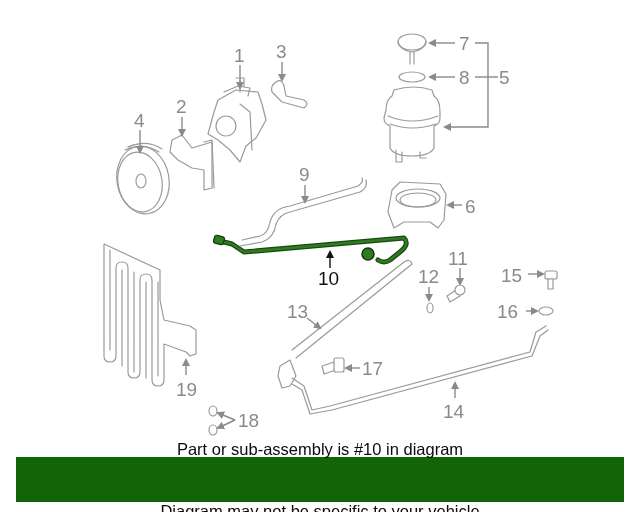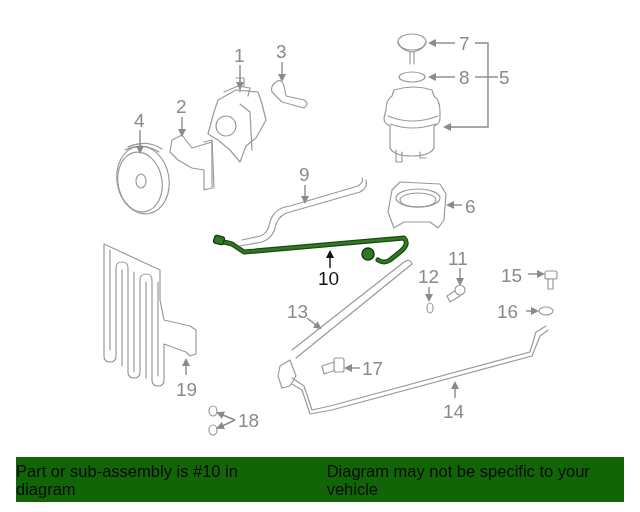--- a/index.html
+++ b/index.html
@@ -3,21 +3,21 @@
 <meta charset="utf-8">
 <style>
   html, body { margin:0; padding:0; background:#ffffff; }
   body { width:640px; height:512px; position:relative; overflow:hidden; font-family:"Liberation Sans", sans-serif; }
   #diagram { position:absolute; left:0; top:0; width:640px; height:512px; }
   .lbl { font-family:"Liberation Sans", sans-serif; font-size:19px; fill:#8a8a8a; }
   .lbl-hl { font-family:"Liberation Sans", sans-serif; font-size:19px; fill:#111111; }
   .part { fill:none; stroke:#9a9a9a; stroke-width:1.2; stroke-linejoin:round; stroke-linecap:round; }
   .part-fill { fill:#ffffff; stroke:#9a9a9a; stroke-width:1.2; stroke-linejoin:round; }
   .arrow { stroke:#8a8a8a; stroke-width:1.4; fill:none; }
-  #banner { position:absolute; left:16px; top:457px; width:608px; height:45px; background:#116507; display:flex; align-items:center; justify-content:center;gap:44px; }
+  #banner { position:absolute; left:16px; top:457px; width:608px; height:45px; background:#116507; display:flex; flex-direction:column; align-items:center; justify-content:center;gap:44px; }
   #banner span { display:block; color:#0a0a0a; font-size:16.5px; line-height:18px; font-family:"Liberation Sans", sans-serif; }
 </style>
 </head>
 <body>
 
 <svg id="diagram" viewBox="0 0 640 512" xmlns="http://www.w3.org/2000/svg">
   <defs>
     <marker id="ah" markerWidth="8" markerHeight="8" refX="6" refY="4" orient="auto" markerUnits="userSpaceOnUse">
       <path d="M0,0 L8,4 L0,8 Z" fill="#8a8a8a"></path>
     </marker>

